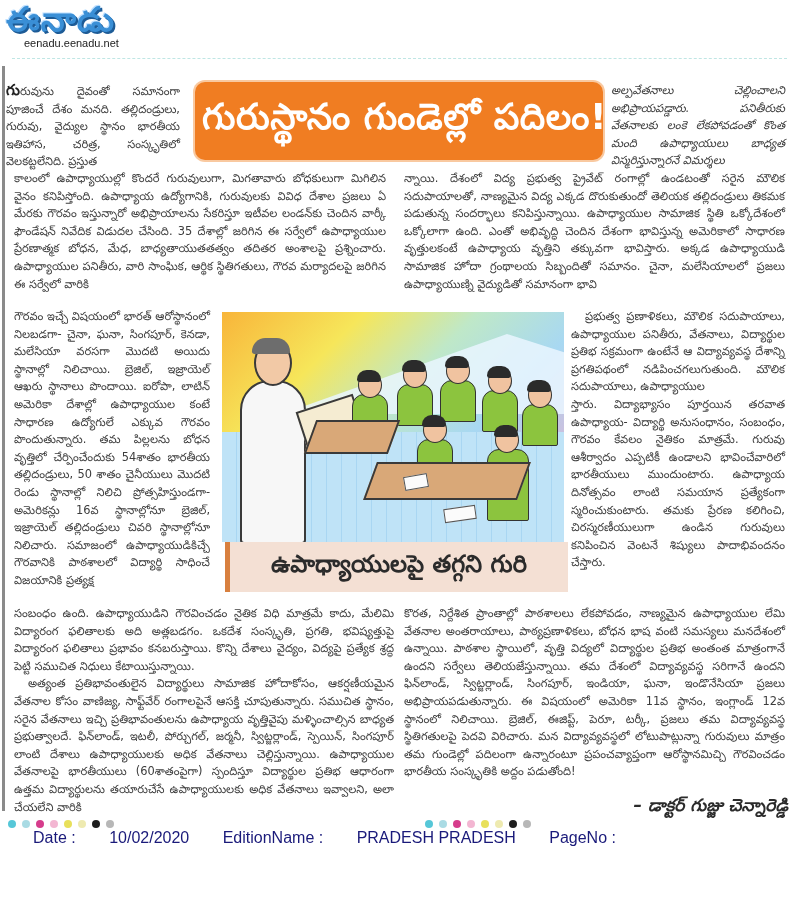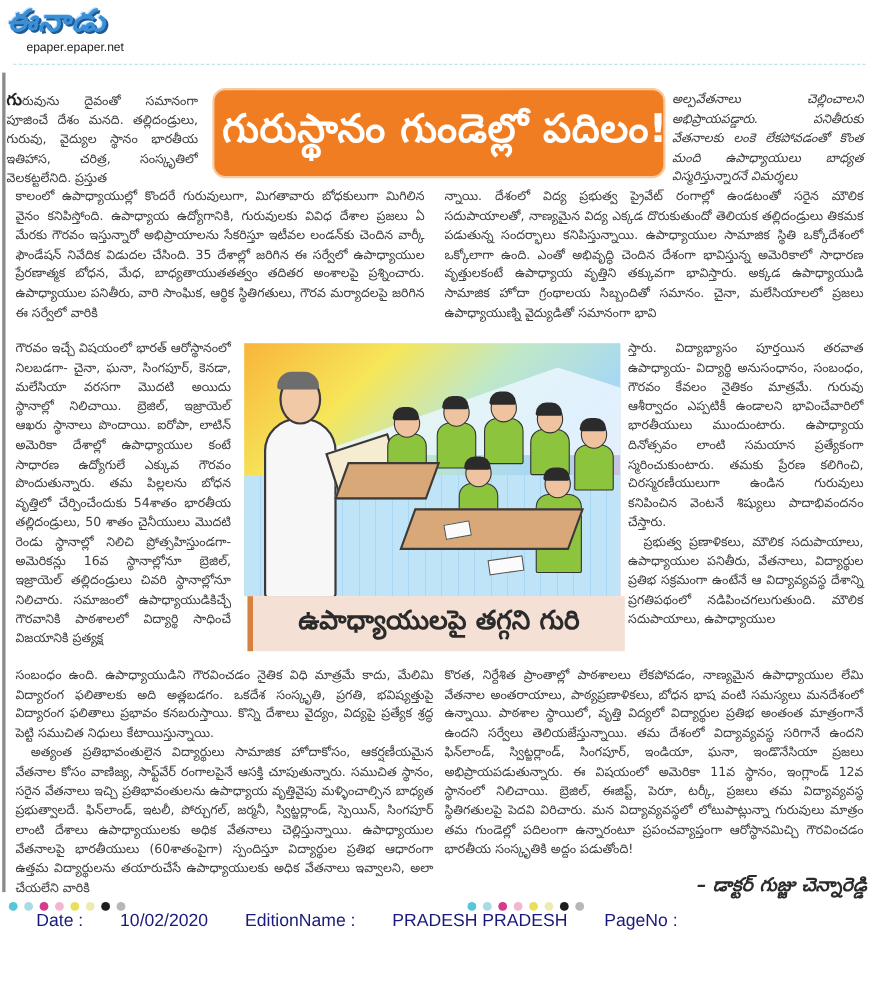--- a/index.html
+++ b/index.html
@@ -1,19 +1,19 @@
 <!DOCTYPE html>
 <html><head>
 <meta charset="utf-8">
 <style>
   html, body { margin:0; padding:0; background:#ffffff; }
   body { width:793px; height:907px; position:relative; overflow:hidden; font-family:"DejaVu Sans", sans-serif; color:#3a3a3a; }
 
   .masthead { position:absolute; left:0; top:0; width:200px; height:52px; }
-  .logo-word { position:absolute; left:6px; top:0px; font-family:"DejaVu Sans", sans-serif; font-weight:bold; font-size:28px; color:#3a8fd6; letter-spacing:1px; text-shadow: 2px 2px 0 #1d5b96, -1px -1px 0 #bfe0ff; line-height:38px;font-style:italic; }
+  .logo-word { position:absolute; left:6px; top:0px; font-family:"DejaVu Sans", sans-serif; font-weight:bold; font-size:34px; color:#3a8fd6; letter-spacing:1px; text-shadow: 2px 2px 0 #1d5b96, -1px -1px 0 #bfe0ff; line-height:38px; }
   .logo-url { position:absolute; left:24px; top:37px; font-family:"Liberation Sans", sans-serif; font-size:11px; color:#222; }
 
   .dotted-rule { position:absolute; left:12px; top:58px; width:775px; height:0; border-top:1px dashed #bfe6e4; }
   .left-border { position:absolute; left:2px; top:66px; width:3px; height:745px; background:#8a8a8a; }
 
   .headline-box { position:absolute; left:195px; top:82px; width:408px; height:78px; background:#f07d22; border-radius:10px; box-shadow: 0 0 0 2px #f9c9a0; display:flex; align-items:center; justify-content:center; }
   .headline-text { color:#ffffff; font-size:36px; font-weight:bold; font-family:"DejaVu Sans", sans-serif; letter-spacing:0.5px; white-space:nowrap;margin-left:11px; }
 
   .txt { position:absolute; font-size:11.4px; line-height:17.6px; color:#3c3c3c; text-align:justify; font-family:"DejaVu Sans", sans-serif; }
   .txt p { margin:0; }
@@ -56,21 +56,21 @@
   .dot { width:8px; height:8px; border-radius:50%; }
 
   .footer-line { position:absolute; left:4px; top:829px; font-family:"Liberation Sans", sans-serif; font-size:16px; color:#1a1a7a; white-space:nowrap; }
   .footer-line span { margin-right:0;margin-left:29px; }
 </style>
 </head>
 <body>
 
 <div class="masthead">
   <div class="logo-word">ఈనాడు</div>
-  <div class="logo-url">epaper.epaper.net</div>
+  <div class="logo-url">eenadu.eenadu.net</div>
 </div>
 <div class="dotted-rule"></div>
 
 <div class="left-border"></div>
 
 <div class="headline-box" style="background: rgb(240, 125, 34);">
   <span class="headline-text">గురుస్థానం గుండెల్లో పదిలం!</span>
 </div>
 
 <div class="txt col-a">
@@ -87,22 +87,22 @@
 
 <div class="txt wide-2">
   <p>న్నాయి. దేశంలో విద్య ప్రభుత్వ ప్రైవేట్ రంగాల్లో ఉండటంతో సరైన మౌలిక సదుపాయాలతో, నాణ్యమైన విద్య ఎక్కడ దొరుకుతుందో తెలియక తల్లిదండ్రులు తికమక పడుతున్న సందర్భాలు కనిపిస్తున్నాయి. ఉపాధ్యాయుల సామాజిక స్థితి ఒక్కోదేశంలో ఒక్కోలాగా ఉంది. ఎంతో అభివృద్ధి చెందిన దేశంగా భావిస్తున్న అమెరికాలో సాధారణ వృత్తులకంటే ఉపాధ్యాయ వృత్తిని తక్కువగా భావిస్తారు. అక్కడ ఉపాధ్యాయుడి సామాజిక హోదా గ్రంథాలయ సిబ్బందితో సమానం. చైనా, మలేసియాలలో ప్రజలు ఉపాధ్యాయుణ్ని వైద్యుడితో సమానంగా భావి</p>
 </div>
 
 <div class="txt col-left-mid">
   <p>గౌరవం ఇచ్చే విషయంలో భారత్ ఆరోస్థానంలో నిలబడగా- చైనా, ఘనా, సింగపూర్, కెనడా, మలేసియా వరసగా మొదటి అయిదు స్థానాల్లో నిలిచాయి. బ్రెజిల్, ఇజ్రాయెల్ ఆఖరు స్థానాలు పొందాయి. ఐరోపా, లాటిన్ అమెరికా దేశాల్లో ఉపాధ్యాయుల కంటే సాధారణ ఉద్యోగులే ఎక్కువ గౌరవం పొందుతున్నారు. తమ పిల్లలను బోధన వృత్తిలో చేర్పించేందుకు 54శాతం భారతీయ తల్లిదండ్రులు, 50 శాతం చైనీయులు మొదటి రెండు స్థానాల్లో నిలిచి ప్రోత్సహిస్తుండగా- అమెరికన్లు 16వ స్థానాల్లోనూ బ్రెజిల్, ఇజ్రాయెల్ తల్లిదండ్రులు చివరి స్థానాల్లోనూ నిలిచారు. సమాజంలో ఉపాధ్యాయుడికిచ్చే గౌరవానికి పాఠశాలలో విద్యార్థి సాధించే విజయానికి ప్రత్యక్ష</p>
 </div>
 
 <div class="txt col-right-mid">
+  <p style="text-indent:14px">ప్రభుత్వ ప్రణాళికలు, మౌలిక సదుపాయాలు, ఉపాధ్యాయుల పనితీరు, వేతనాలు, విద్యార్థుల ప్రతిభ సక్రమంగా ఉంటేనే ఆ విద్యావ్యవస్థ దేశాన్ని ప్రగతిపథంలో నడిపించగలుగుతుంది. మౌలిక సదుపాయాలు, ఉపాధ్యాయుల</p>
   <p>స్తారు. విద్యాభ్యాసం పూర్తయిన తరవాత ఉపాధ్యాయ- విద్యార్థి అనుసంధానం, సంబంధం, గౌరవం కేవలం నైతికం మాత్రమే. గురువు ఆశీర్వాదం ఎప్పటికీ ఉండాలని భావించేవారిలో భారతీయులు ముందుంటారు. ఉపాధ్యాయ దినోత్సవం లాంటి సమయాన ప్రత్యేకంగా స్మరించుకుంటారు. తమకు ప్రేరణ కలిగించి, చిరస్మరణీయులుగా ఉండిన గురువులు కనిపించిన వెంటనే శిష్యులు పాదాభివందనం చేస్తారు.</p>
-  <p style="text-indent:14px">ప్రభుత్వ ప్రణాళికలు, మౌలిక సదుపాయాలు, ఉపాధ్యాయుల పనితీరు, వేతనాలు, విద్యార్థుల ప్రతిభ సక్రమంగా ఉంటేనే ఆ విద్యావ్యవస్థ దేశాన్ని ప్రగతిపథంలో నడిపించగలుగుతుంది. మౌలిక సదుపాయాలు, ఉపాధ్యాయుల</p>
 </div>
 
 <div class="illustration">
   <div class="illus-roof"></div>
   <div class="illus-floor"></div>
   <div class="teacher">
     <div class="teacher-body"></div>
     <div class="teacher-head"></div>
     <div class="teacher-hair"></div>
     <div class="book"></div>

